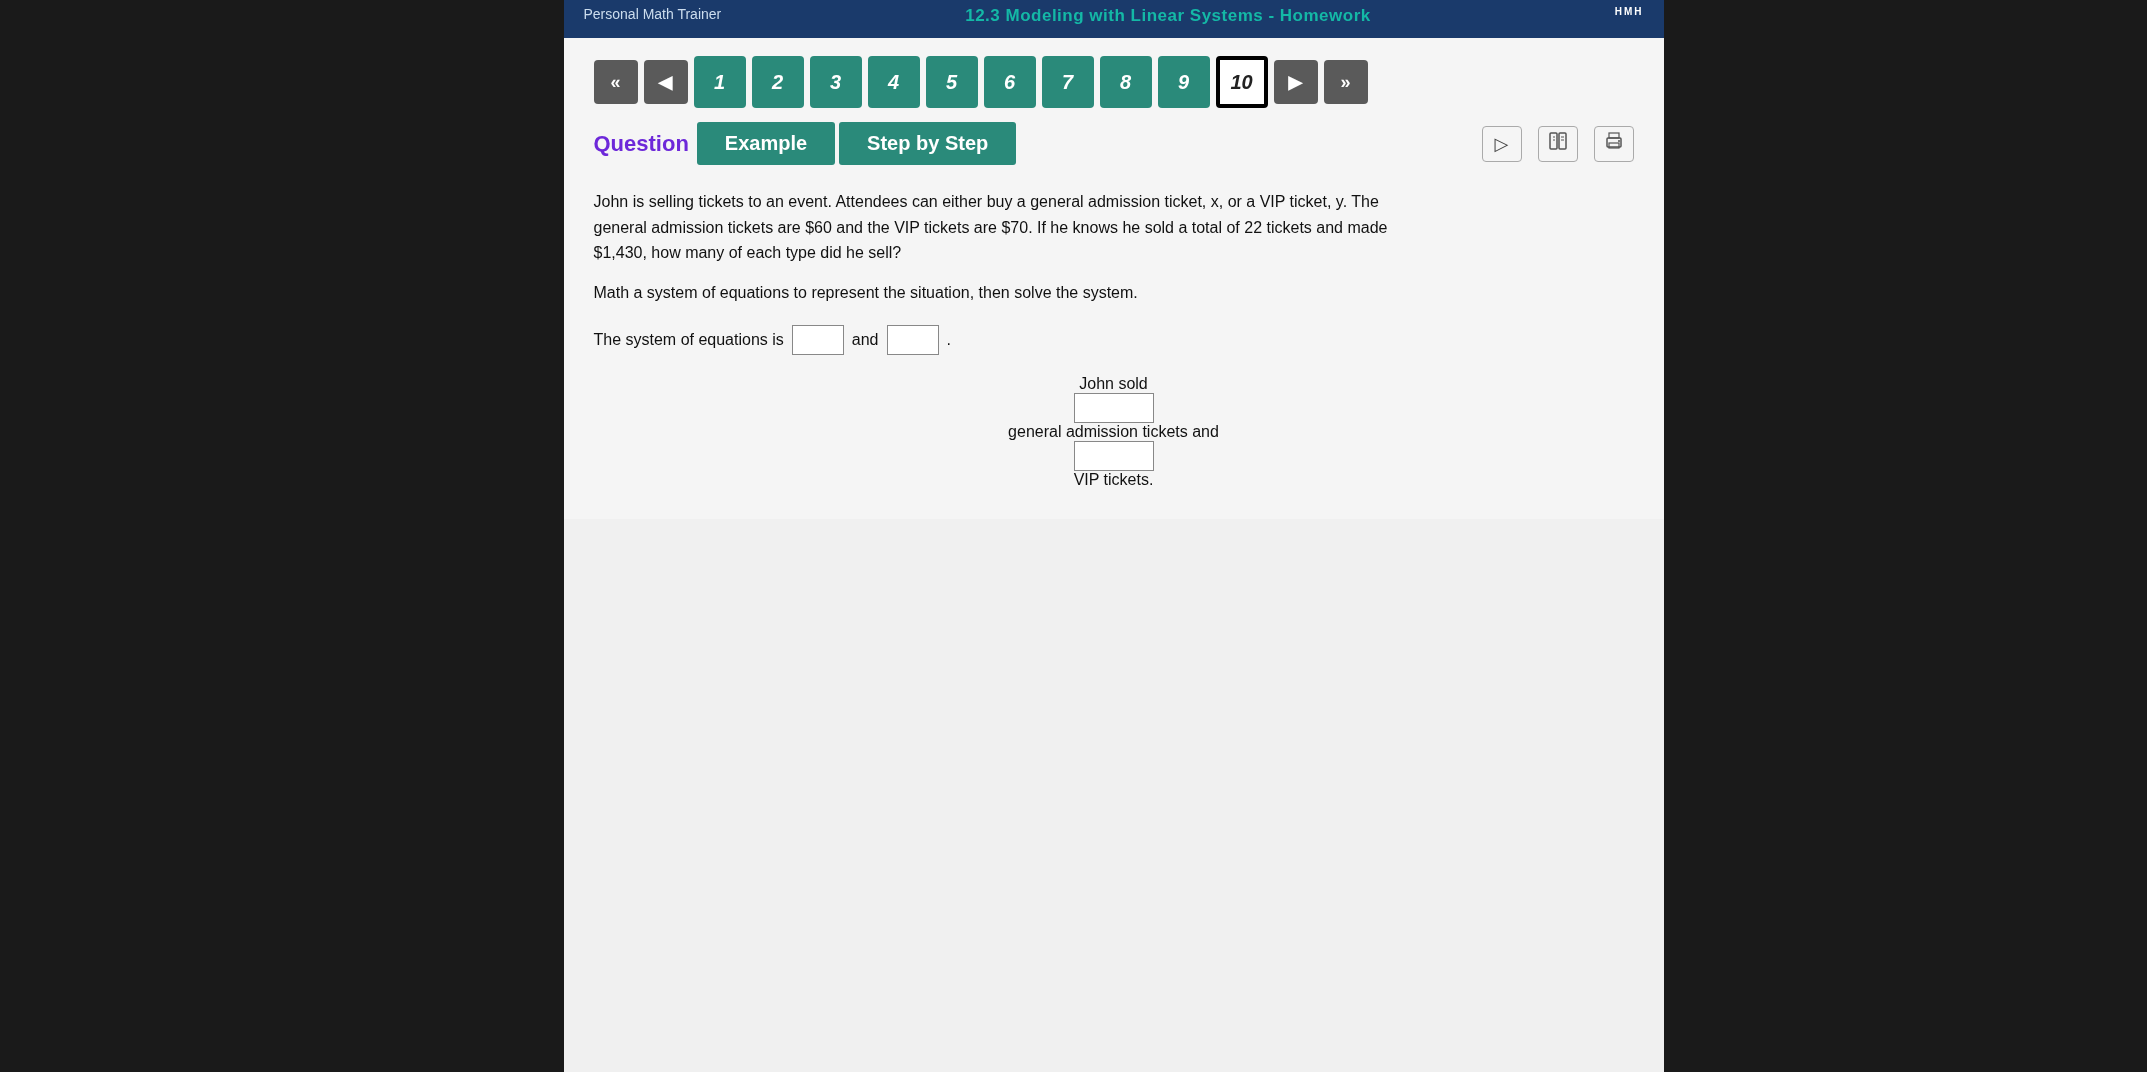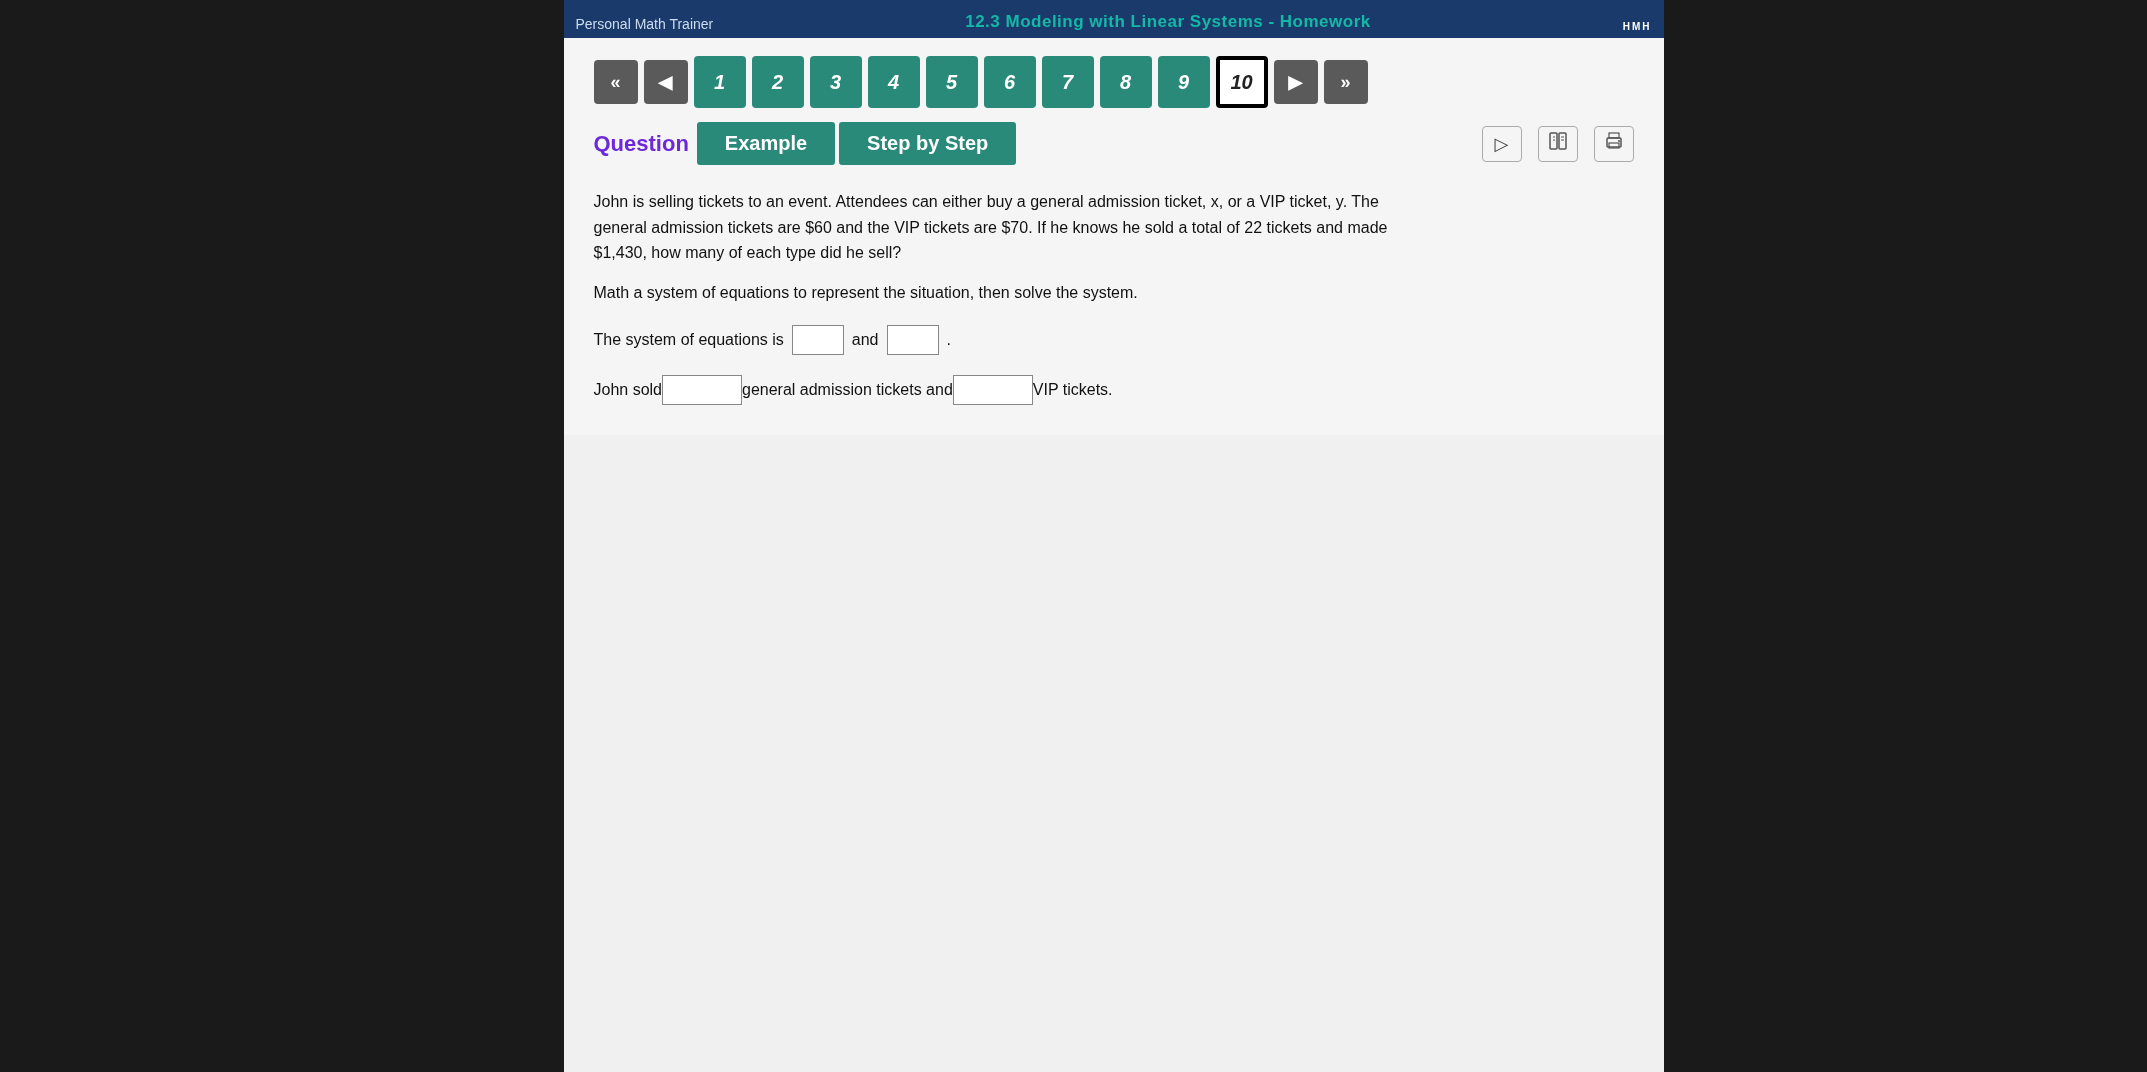--- a/index.html
+++ b/index.html
@@ -17,44 +17,43 @@
       width: 1100px;
       margin-left: 80px;
       background: #f0f0f0;
       min-height: 100vh;
     }
 
     .top-bar {
       background: #1a3a6b;
       color: white;
       display: flex;
-      align-items: flex-end;
+      align-items: flex-start;
       justify-content: space-between;
-      padding: 6px 12px;
+      padding: 6px 20px;
       height: 38px;
     }
 
     .top-bar-title {
       font-size: 17px;
       font-weight: bold;
       letter-spacing: 0.5px;
       color: #14b8a6;
     }
 
     .top-bar-left {
       font-size: 14px;
       color: #cde;
     }
 
     .top-bar-right {
       font-size: 10px;
       font-weight: bold;
       color: white;
       letter-spacing: 2px;
-      margin-top: 30px;
     }
 
     .content-area {
       background: #f5f5f5;
       padding: 18px 30px 30px 30px;
     }
 
     
     .nav-row {
       display: flex;
@@ -180,20 +179,21 @@
       padding: 2px 4px;
     }
 
     
     .sold-row {
       display: flex;
       align-items: center;
       gap: 0;
       font-size: 16px;
       color: #111;
+      flex-direction: column;
     }
 
     .sold-input {
       border: 1px solid #888;
       background: white;
       width: 80px;
       height: 30px;
       font-size: 15px;
       padding: 2px 4px;
     }

